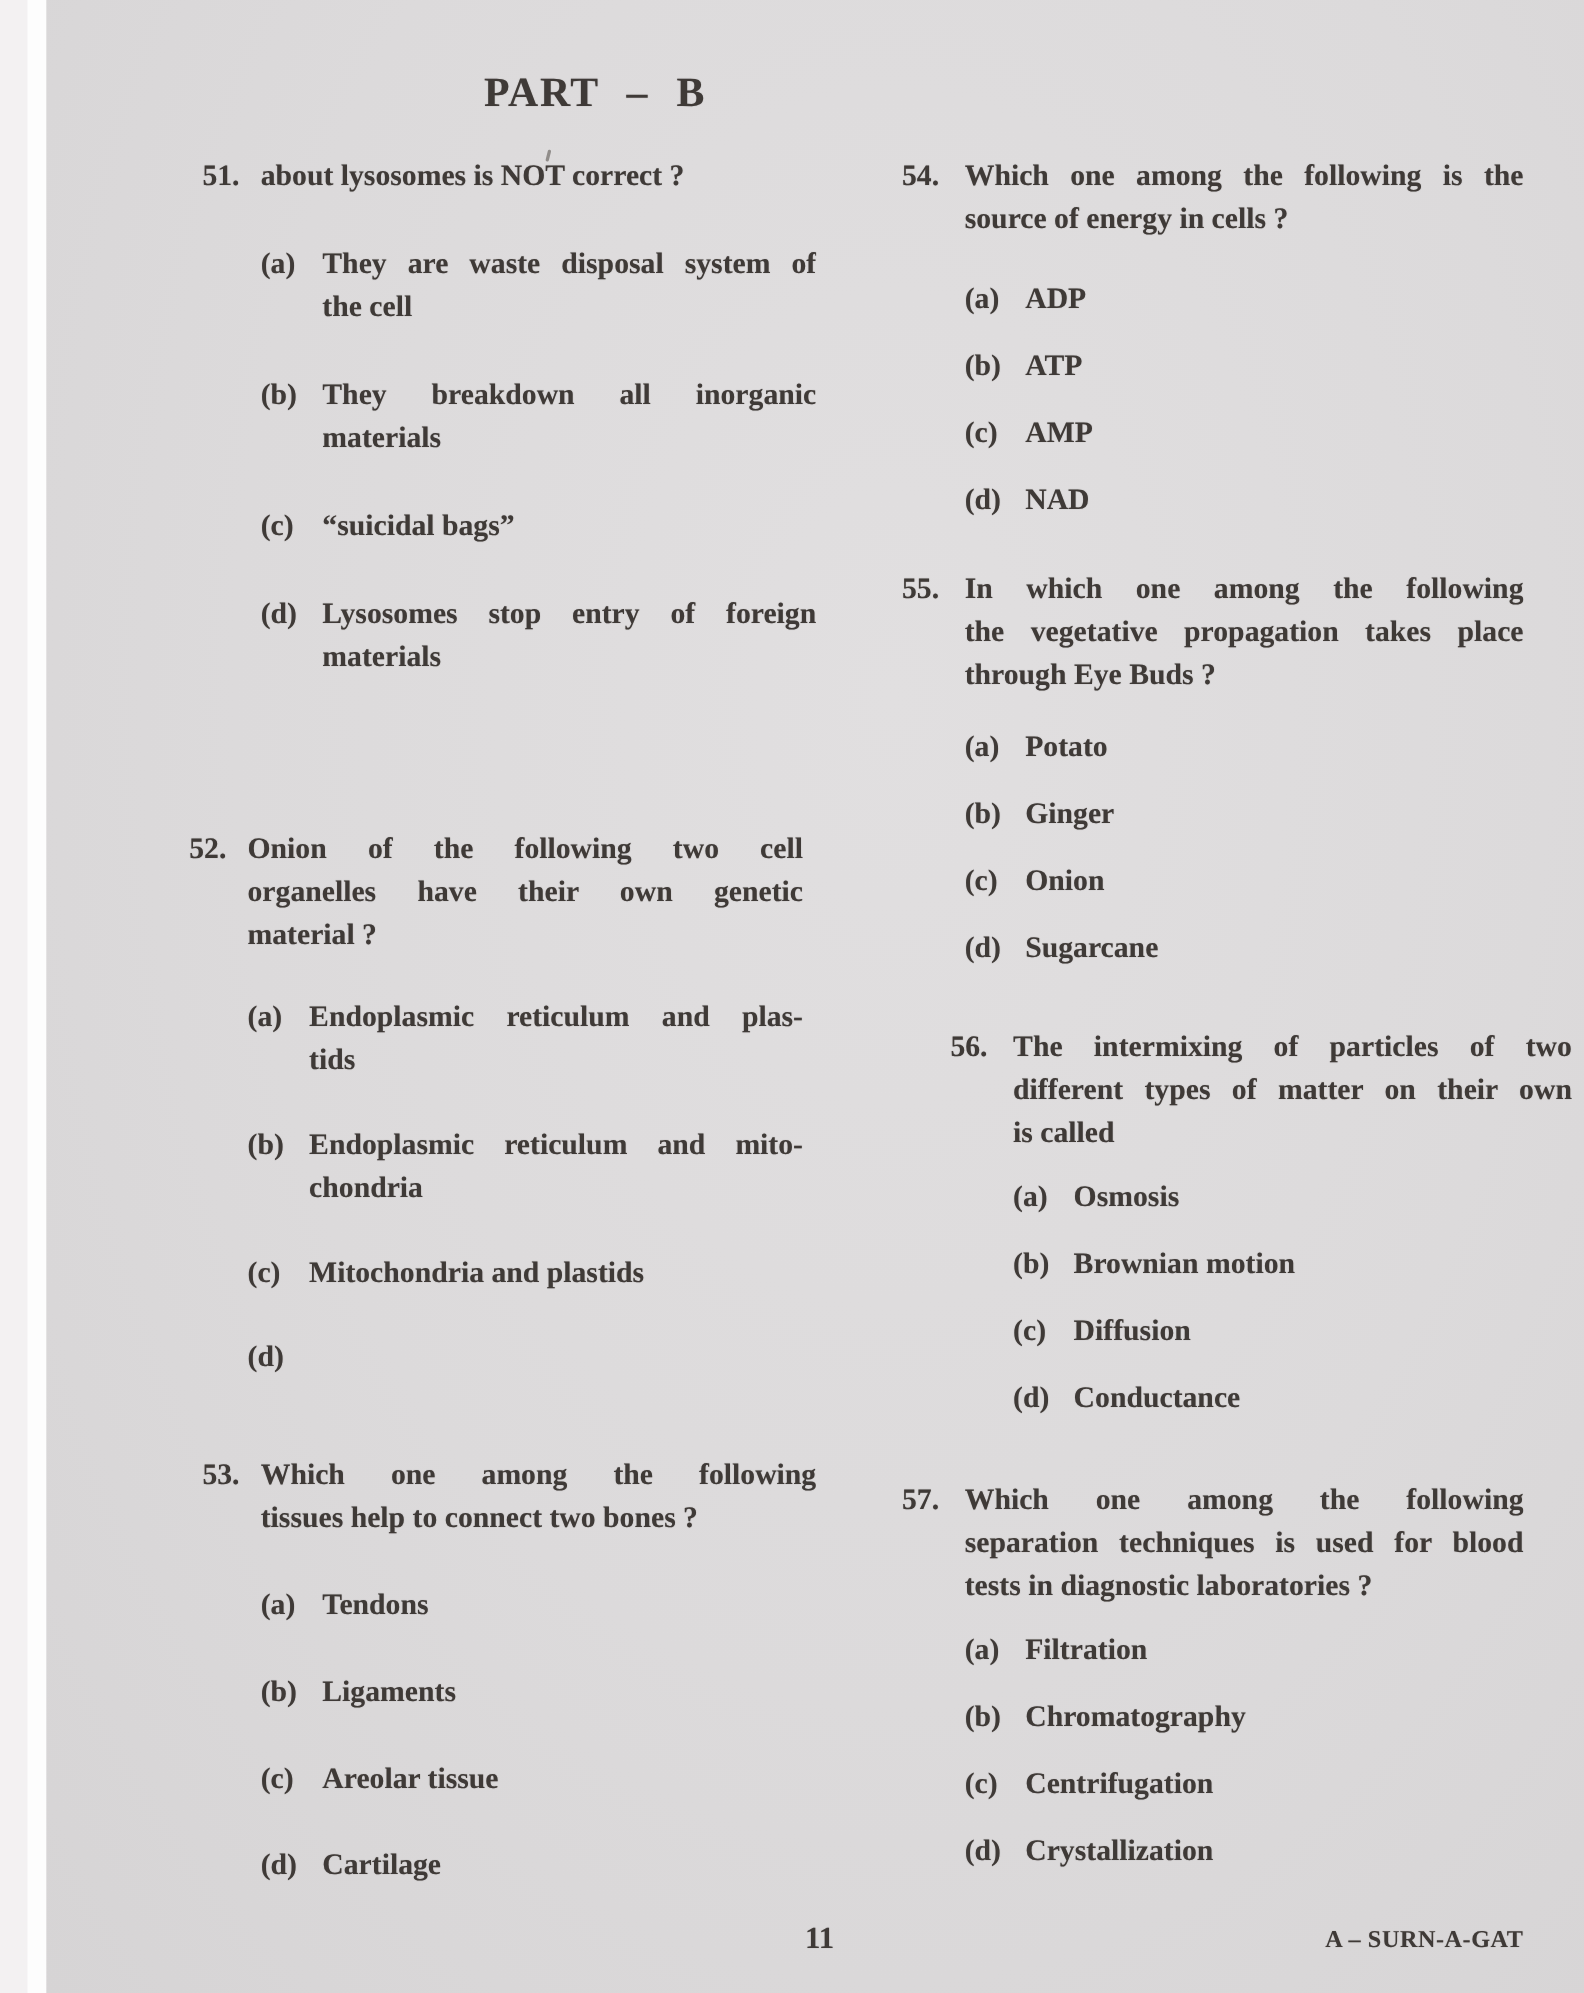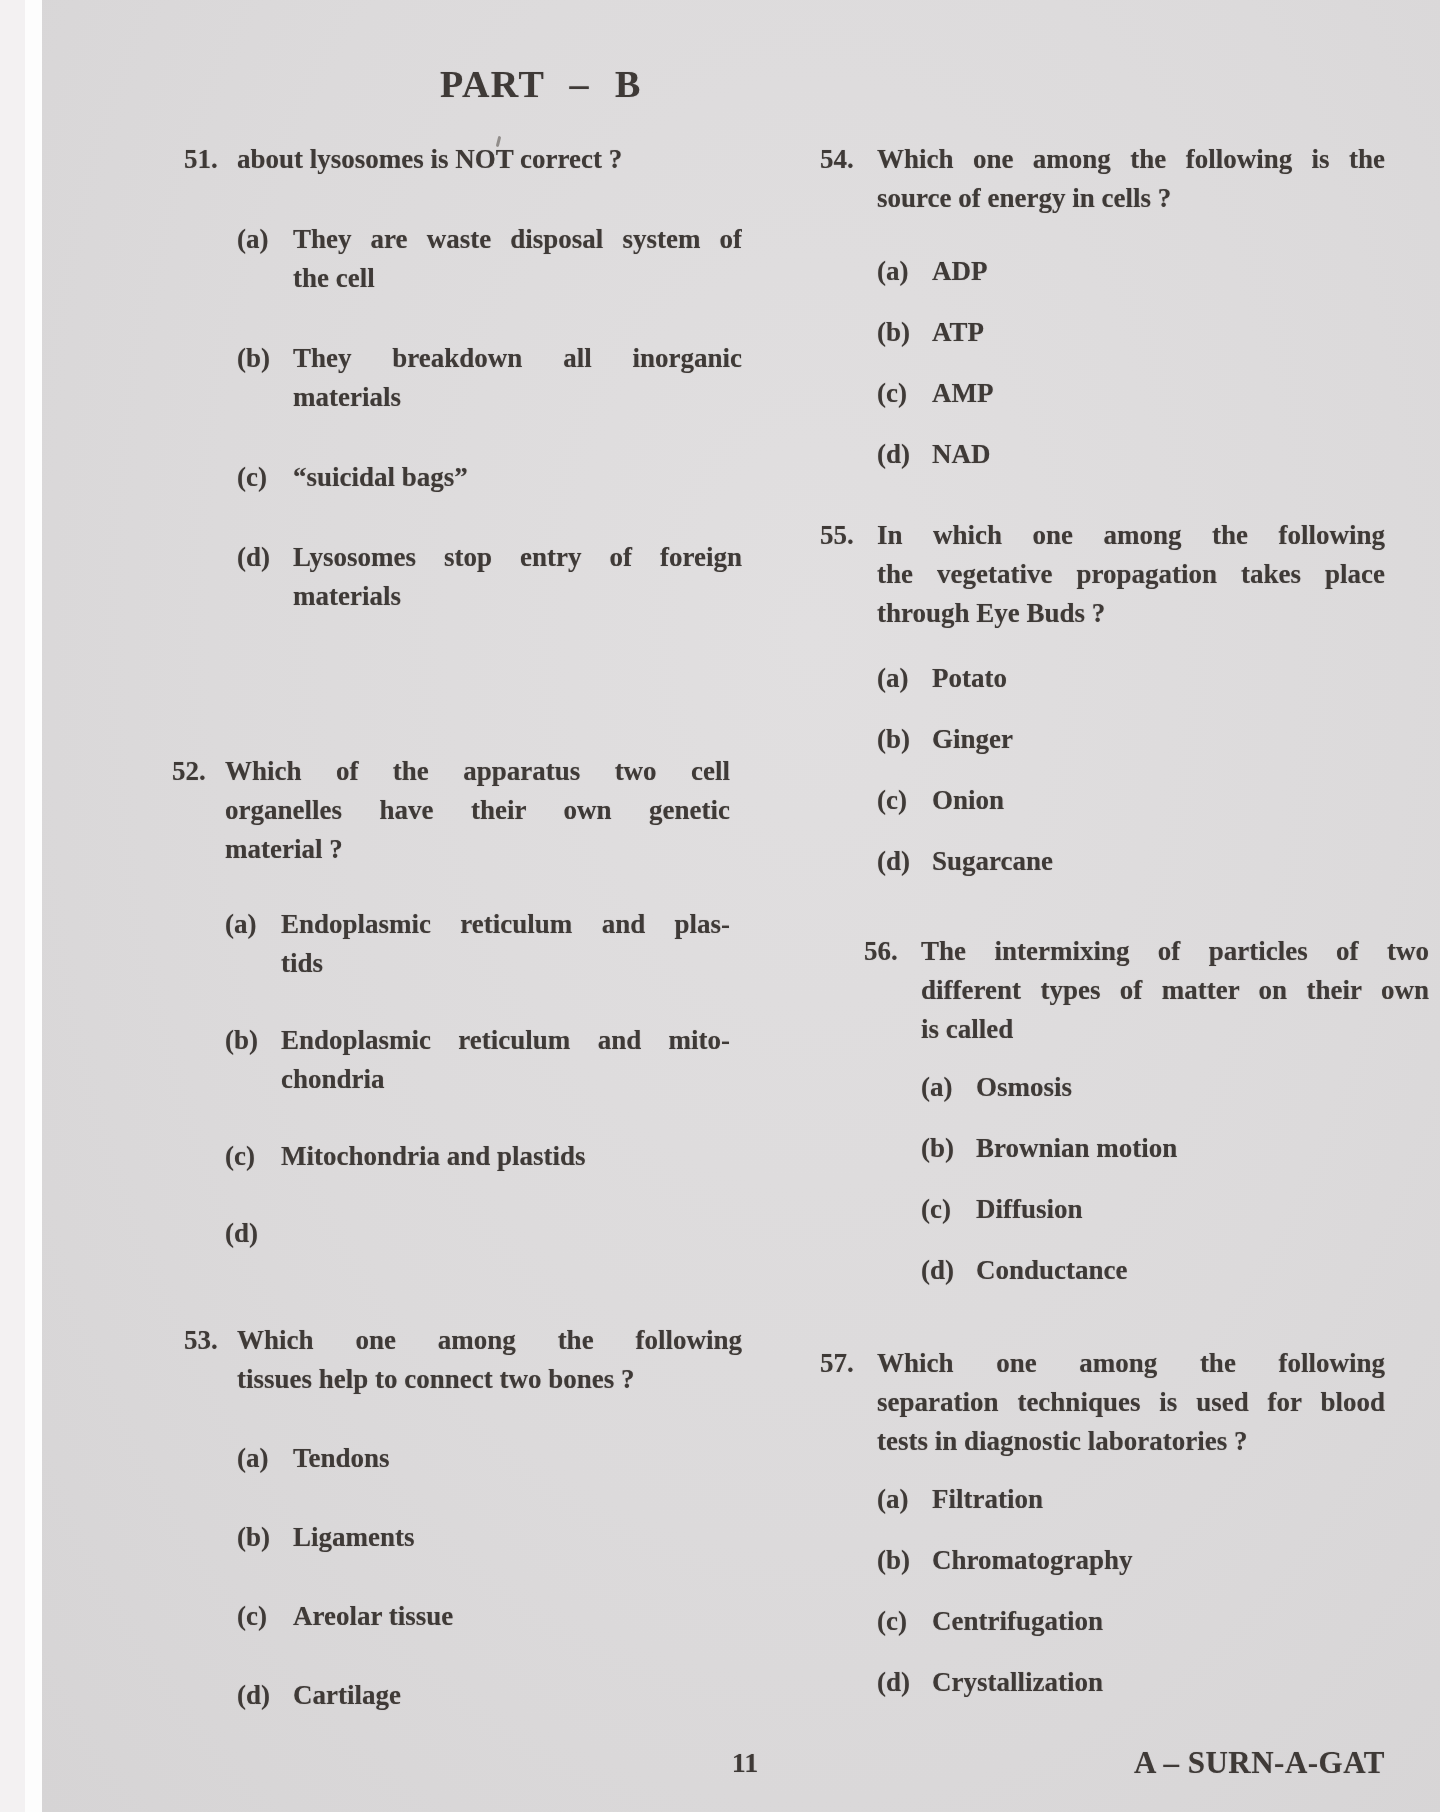--- a/index.html
+++ b/index.html
@@ -57,21 +57,21 @@
   #q55 .opt.first{margin-top:26px;}
   #q56 .opt.first{margin-top:19px;}
   #q57 .opt.first{margin-top:19px;}
   
   #page-number{
     position:absolute;left:700px;top:1746px;width:90px;z-index:2;
     text-align:center;font-size:28px;line-height:34px;font-weight:700;
   }
   #booklet-code{
     position:absolute;right:55px;top:1746px;z-index:2;
-    font-size:31px;line-height:34px;font-weight:700;letter-spacing:0.5px;
+    font-size:22px;line-height:34px;font-weight:700;letter-spacing:0.5px;
   }
 </style>
 </head>
 <body>
 
 <div id="screen">
   <div id="paper"></div>
   <div id="edge-white"></div>
 
   <div id="part-title" class="ink">PART – B</div>
@@ -110,21 +110,21 @@
           <div class="opttext">
             <div class="line just">Lysosomes stop entry of foreign</div>
             <div class="line">materials</div>
           </div>
         </div>
       </div>
       <div class="question ink col-left" id="q52">
         <div class="qrow">
           <span class="qnum">52.</span>
           <div class="qtext">
-            <div class="line just">Which of the apparatus two cell</div>
+            <div class="line just">Onion of the following two cell</div>
             <div class="line just">organelles have their own genetic</div>
             <div class="line">material ?</div>
           </div>
         </div>
         <div class="opt first">
           <span class="optlabel">(a)</span>
           <div class="opttext">
             <div class="line just">Endoplasmic reticulum and plas-</div>
             <div class="line">tids</div>
           </div>

